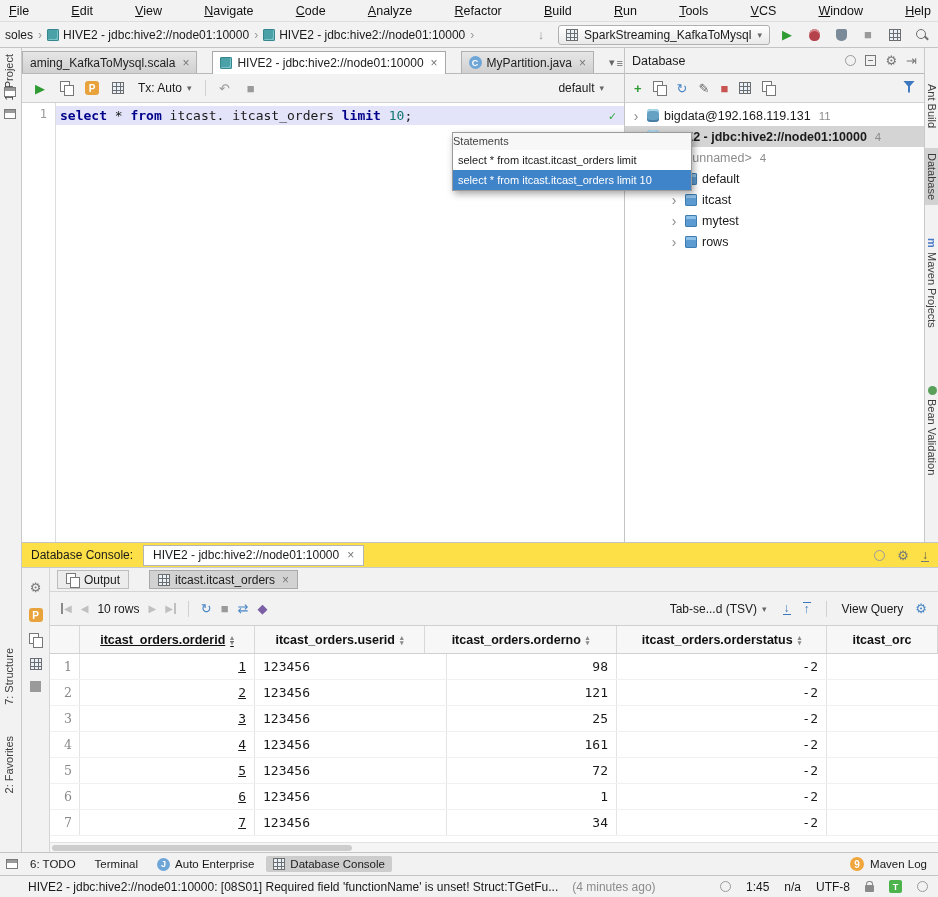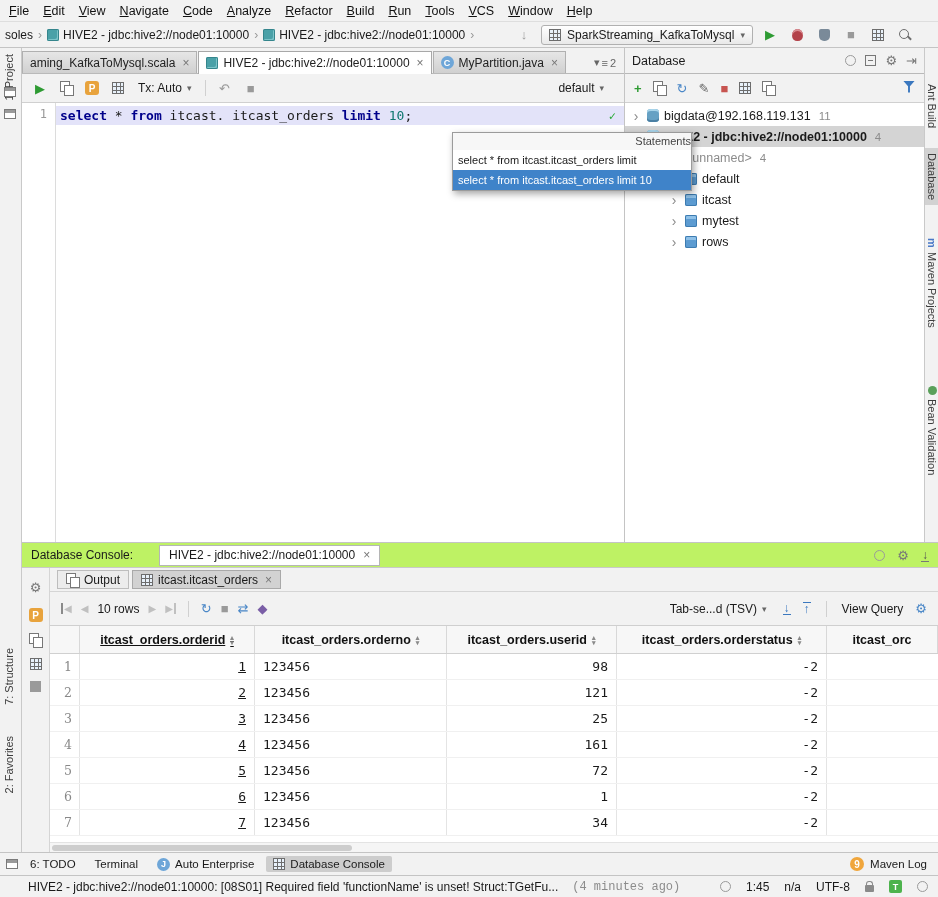--- a/index.html
+++ b/index.html
@@ -1,26 +1,26 @@
 <!DOCTYPE html>
 <html><head>
 <meta charset="utf-8">
 <style>
   * { margin:0; padding:0; box-sizing:border-box; cursor:default; }
   html,body { width:938px; height:897px; overflow:hidden; }
   body { font-family:"Liberation Sans",sans-serif; font-size:12px; color:#1a1a1a; background:#f2f2f2; }
   .app { width:938px; height:897px; display:flex; flex-direction:column; background:#fff; }
 
   
-  .menubar { flex:0 0 22px; background:#f2f2f2; display:flex; align-items:center; padding-left:2px; border-bottom:1px solid #dedede; }
+  .menubar { flex:0 0 22px; background:#f2f2f2; display:flex; align-items:center; padding-left:2px; border-bottom:1px solid #dedede;justify-content:space-between; }
   .menu-item { display:inline-block; padding:3px 7px; font-size:12.5px; color:#111; }
   .menu-item::first-letter { text-decoration:underline; }
 
   
-  .navbar { flex:0 0 26px; background:#f2f2f2; border-bottom:1px solid #c4c4c4; display:flex; align-items:center; padding:0 23px 0 2px; font-size:12px; }
+  .navbar { flex:0 0 26px; background:#f2f2f2; border-bottom:1px solid #c4c4c4; display:flex; align-items:center; padding:0 6px 0 2px; font-size:12px; }
   .crumb { display:inline-flex; align-items:center; gap:4px; padding:2px 3px; white-space:nowrap; }
   .nav-sep { color:#999; margin:0 2px; font-size:12px; }
   .nav-right { margin-left:auto; display:flex; align-items:center; gap:7px; }
   .combo { height:20px; border:1px solid #b0b0b0; border-radius:3px; background:linear-gradient(#ffffff,#e9e9e9); display:inline-flex; align-items:center; gap:6px; padding:0 7px; font-size:12px; white-space:nowrap; }
   .chev { color:#666; font-size:9px; }
   .tbtn { width:20px; height:20px; display:inline-flex; align-items:center; justify-content:center; font-size:13px; color:#555; }
   .green { color:#2e9b33; }
   .gray  { color:#9a9a9a; }
   .red   { color:#c75450; }
   .blue  { color:#4a87c7; }
@@ -60,39 +60,39 @@
   
   .mid { flex:1; display:flex; min-height:0; }
   .left-strip { flex:0 0 22px; background:#f2f2f2; border-right:1px solid #c9c9c9; position:relative; }
   .vlabel { position:absolute; left:3px; writing-mode:vertical-rl; transform:rotate(180deg); font-size:11px; color:#3c3c3c; white-space:nowrap; }
   .lstrip-icon { position:absolute; left:4px; }
   .center { flex:1; display:flex; flex-direction:column; min-width:0; }
   .main { flex:0 0 494px; display:flex; min-width:0; }
 
   
   .editor-pane { flex:0 0 603px; display:flex; flex-direction:column; border-right:1px solid #c4c4c4; min-width:0; }
-  .etabs { flex:0 0 26px; background:#f2f2f2; border-bottom:1px solid #b9b9b9; display:flex; align-items:flex-end; gap:1px; padding:3px 4px 0 0; }
+  .etabs { flex:0 0 26px; background:#f2f2f2; border-bottom:1px solid #b9b9b9; display:flex; align-items:flex-end; gap:15px; padding:3px 4px 0 0; }
   .etab { display:inline-flex; align-items:center; gap:5px; height:22px; padding:0 7px; background:linear-gradient(#e6e6e6,#d0d0d0); border:1px solid #b0b0b0; border-bottom:none; font-size:12px; color:#222; white-space:nowrap; }
   .etab.active { background:#fff; margin-bottom:-1px; height:23px; border-color:#a8a8a8; }
   .closex { color:#777; font-size:12px; margin-left:2px; }
   .tab-more { margin-left:auto; display:flex; align-items:center; gap:2px; color:#666; padding:0 4px 4px 0; font-size:11px; }
   .etoolbar { flex:0 0 29px; background:#f2f2f2; border-bottom:1px solid #d0d0d0; display:flex; align-items:center; gap:6px; padding:0 8px; }
   .e-right { margin-left:auto; display:flex; align-items:center; gap:4px; padding-right:8px; }
   .combo-flat { display:inline-flex; align-items:center; gap:5px; padding:2px 4px; font-size:12px; }
   .vsep { width:1px; height:16px; background:#d0d0d0; margin:0 3px; }
   .ebody { flex:1; background:#fff; display:flex; position:relative; font-family:"DejaVu Sans Mono",monospace; font-size:13px; min-height:0; }
   .gutter { flex:0 0 34px; border-right:1px solid #dcdcdc; color:#999; text-align:right; padding:4px 8px 0 0; font-size:12px; background:#fff; }
   .ecol { flex:1; padding-top:3px; min-width:0; }
   .hline { height:19px; background:#e3e3f9; display:flex; align-items:center; white-space:pre; padding-left:4px; position:relative; }
   .hline .check { position:absolute; right:8px; color:#26a933; font-weight:bold; font-size:12px; }
   .tok.kw { color:#00008b; font-weight:bold; }
   .tok.num { color:#0f766e; }
 
   .popup { position:absolute; left:430px; top:29px; width:240px; background:#fff; border:1px solid #9b9b9b; box-shadow:2px 3px 7px rgba(0,0,0,.35); z-index:5; font-family:"Liberation Sans",sans-serif; }
-  .popup-title { height:17px; line-height:17px; font-size:11px; color:#444; text-align:right; background:#f7f7f7; }
+  .popup-title { height:17px; line-height:17px; font-size:11px; color:#444; text-align:left; background:#f7f7f7; }
   .popup-item { height:20px; line-height:20px; font-size:11px; padding:0 5px; white-space:nowrap; overflow:hidden; }
   .popup-item.selected { background:#3f83c9; color:#fff; }
 
   
   .dbpanel { flex:1; display:flex; flex-direction:column; min-width:0; }
   .db-head { flex:0 0 26px; background:#f2f2f2; border-bottom:1px solid #b9b9b9; display:flex; align-items:center; padding:0 7px; font-size:12.5px; }
   .db-head-right { margin-left:auto; display:flex; align-items:center; gap:9px; }
   .db-toolbar { flex:0 0 29px; background:#f2f2f2; border-bottom:1px solid #d0d0d0; display:flex; align-items:center; gap:11px; padding:0 9px; }
   .db-tree { flex:1; background:#fff; padding-top:2px; font-size:12.5px; overflow:hidden; }
   .trow { height:21px; display:flex; align-items:center; gap:5px; padding-left:5px; white-space:nowrap; }
@@ -103,29 +103,29 @@
   .dim { color:#8c8c8c; }
   .ind1 { padding-left:60px; }
   .ind2 { padding-left:43px; }
 
   .right-strip { flex:0 0 14px; background:#f2f2f2; border-left:1px solid #c9c9c9; position:relative; }
   .rlabel { position:absolute; left:1px; writing-mode:vertical-rl; font-size:11px; color:#3c3c3c; white-space:nowrap; display:flex; align-items:center; gap:4px; }
   .rlabel.active { background:#d2d2d2; padding:5px 0; left:0; width:14px; justify-content:flex-start; }
   .maven-m { color:#4a79c7; font-weight:bold; font-size:11px; }
 
   
-  .ctabbar { flex:0 0 26px; background:#bef264; border-top:1px solid #c4c4c4; border-bottom:1px solid #c9c9c9; display:flex; align-items:center; gap:26px; padding:0 9px; font-size:12px; }
+  .ctabbar { flex:0 0 26px; background:#fde047; border-top:1px solid #c4c4c4; border-bottom:1px solid #c9c9c9; display:flex; align-items:center; gap:10px; padding:0 9px; font-size:12px; }
   .ctab { display:inline-flex; align-items:center; gap:6px; background:#fff; border:1px solid #b5b5b5; height:21px; padding:0 9px; }
   .ctab-right { margin-left:auto; display:flex; align-items:center; gap:12px; }
 
   
   .cbody { flex:1; display:flex; min-height:0; }
   .cstrip { flex:0 0 28px; background:#f2f2f2; border-right:1px solid #d5d5d5; display:flex; flex-direction:column; align-items:center; gap:11px; padding-top:9px; }
   .cmain { flex:1; display:flex; flex-direction:column; min-width:0; }
-  .otabs { flex:0 0 24px; background:#f2f2f2; border-bottom:1px solid #d5d5d5; display:flex; align-items:center; gap:3px; padding-left:7px; font-size:12px; }
+  .otabs { flex:0 0 24px; background:#f2f2f2; border-bottom:1px solid #d5d5d5; display:flex; align-items:center; gap:20px; padding-left:7px; font-size:12px; }
   .otab { display:inline-flex; align-items:center; gap:5px; height:19px; padding:0 8px; border:1px solid #bdbdbd; background:#ececec; }
   .otab.active { background:#d2d2d2; border-color:#a9a9a9; }
   .ttoolbar { flex:0 0 34px; background:#f2f2f2; border-bottom:1px solid #cfcfcf; display:flex; align-items:center; gap:9px; padding:0 11px; font-size:12px; }
   .pg { font-size:10px; color:#8a8a8a; }
   .pg.dis { color:#c0c0c0; }
   .pg.bar-l { border-left:2px solid #8a8a8a; padding-left:1px; }
   .pg.bar-r { border-right:2px solid #c0c0c0; padding-right:1px; }
   .t-right { margin-left:auto; display:flex; align-items:center; gap:12px; }
 
   
@@ -146,21 +146,21 @@
 
   
   .bbar { flex:0 0 23px; background:#f2f2f2; border-top:1px solid #c4c4c4; display:flex; align-items:center; gap:5px; padding:0 11px 0 6px; font-size:11.5px; }
   .bitem { display:inline-flex; align-items:center; gap:5px; padding:2px 7px; border-radius:2px; white-space:nowrap; }
   .bitem.active { background:#cdcdcd; }
   .mnemonic::first-letter { text-decoration:underline; }
   .b-right { margin-left:auto; display:flex; align-items:center; gap:6px; }
   .badge { width:14px; height:14px; border-radius:50%; background:#f0a63c; color:#fff; font-size:10px; font-weight:bold; display:inline-flex; align-items:center; justify-content:center; }
   .sbar { flex:0 0 22px; background:#f2f2f2; border-top:1px solid #c4c4c4; display:flex; align-items:center; padding:0 10px 0 28px; font-size:12px; gap:14px; }
   .smsg { white-space:nowrap; overflow:hidden; }
-  .sago { color:#8c8c8c;font-family:Liberation Mono, monospace; }
+  .sago { color:#8c8c8c; }
   .s-right { margin-left:auto; display:flex; align-items:center; gap:15px; }
 </style>
 </head>
 <body>
 
 <div class="app">
 
   <div class="menubar">
     <span class="menu-item">File</span>
     <span class="menu-item">Edit</span>
@@ -432,29 +432,29 @@
           <div class="grid">
             <div class="ghead">
               <div class="gc gnum"></div>
               <div class="gc c1">
                 <span>itcast_orders.orderid</span>
                 <span class="sort">
                     <span>▴</span>
                     <span>▾</span>
                   </span>
               </div>
-              <div class="gc c2">
-                <span>itcast_orders.orderno</span>
+              <div class="gc c3">
+                <span>itcast_orders.userid</span>
                 <span class="sort">
                     <span>▴</span>
                     <span>▾</span>
                   </span>
               </div>
-              <div class="gc c3">
-                <span>itcast_orders.userid</span>
+              <div class="gc c2">
+                <span>itcast_orders.orderno</span>
                 <span class="sort">
                     <span>▴</span>
                     <span>▾</span>
                   </span>
               </div>
               <div class="gc c4">
                 <span>itcast_orders.orderstatus</span>
                 <span class="sort">
                     <span>▴</span>
                     <span>▾</span>

